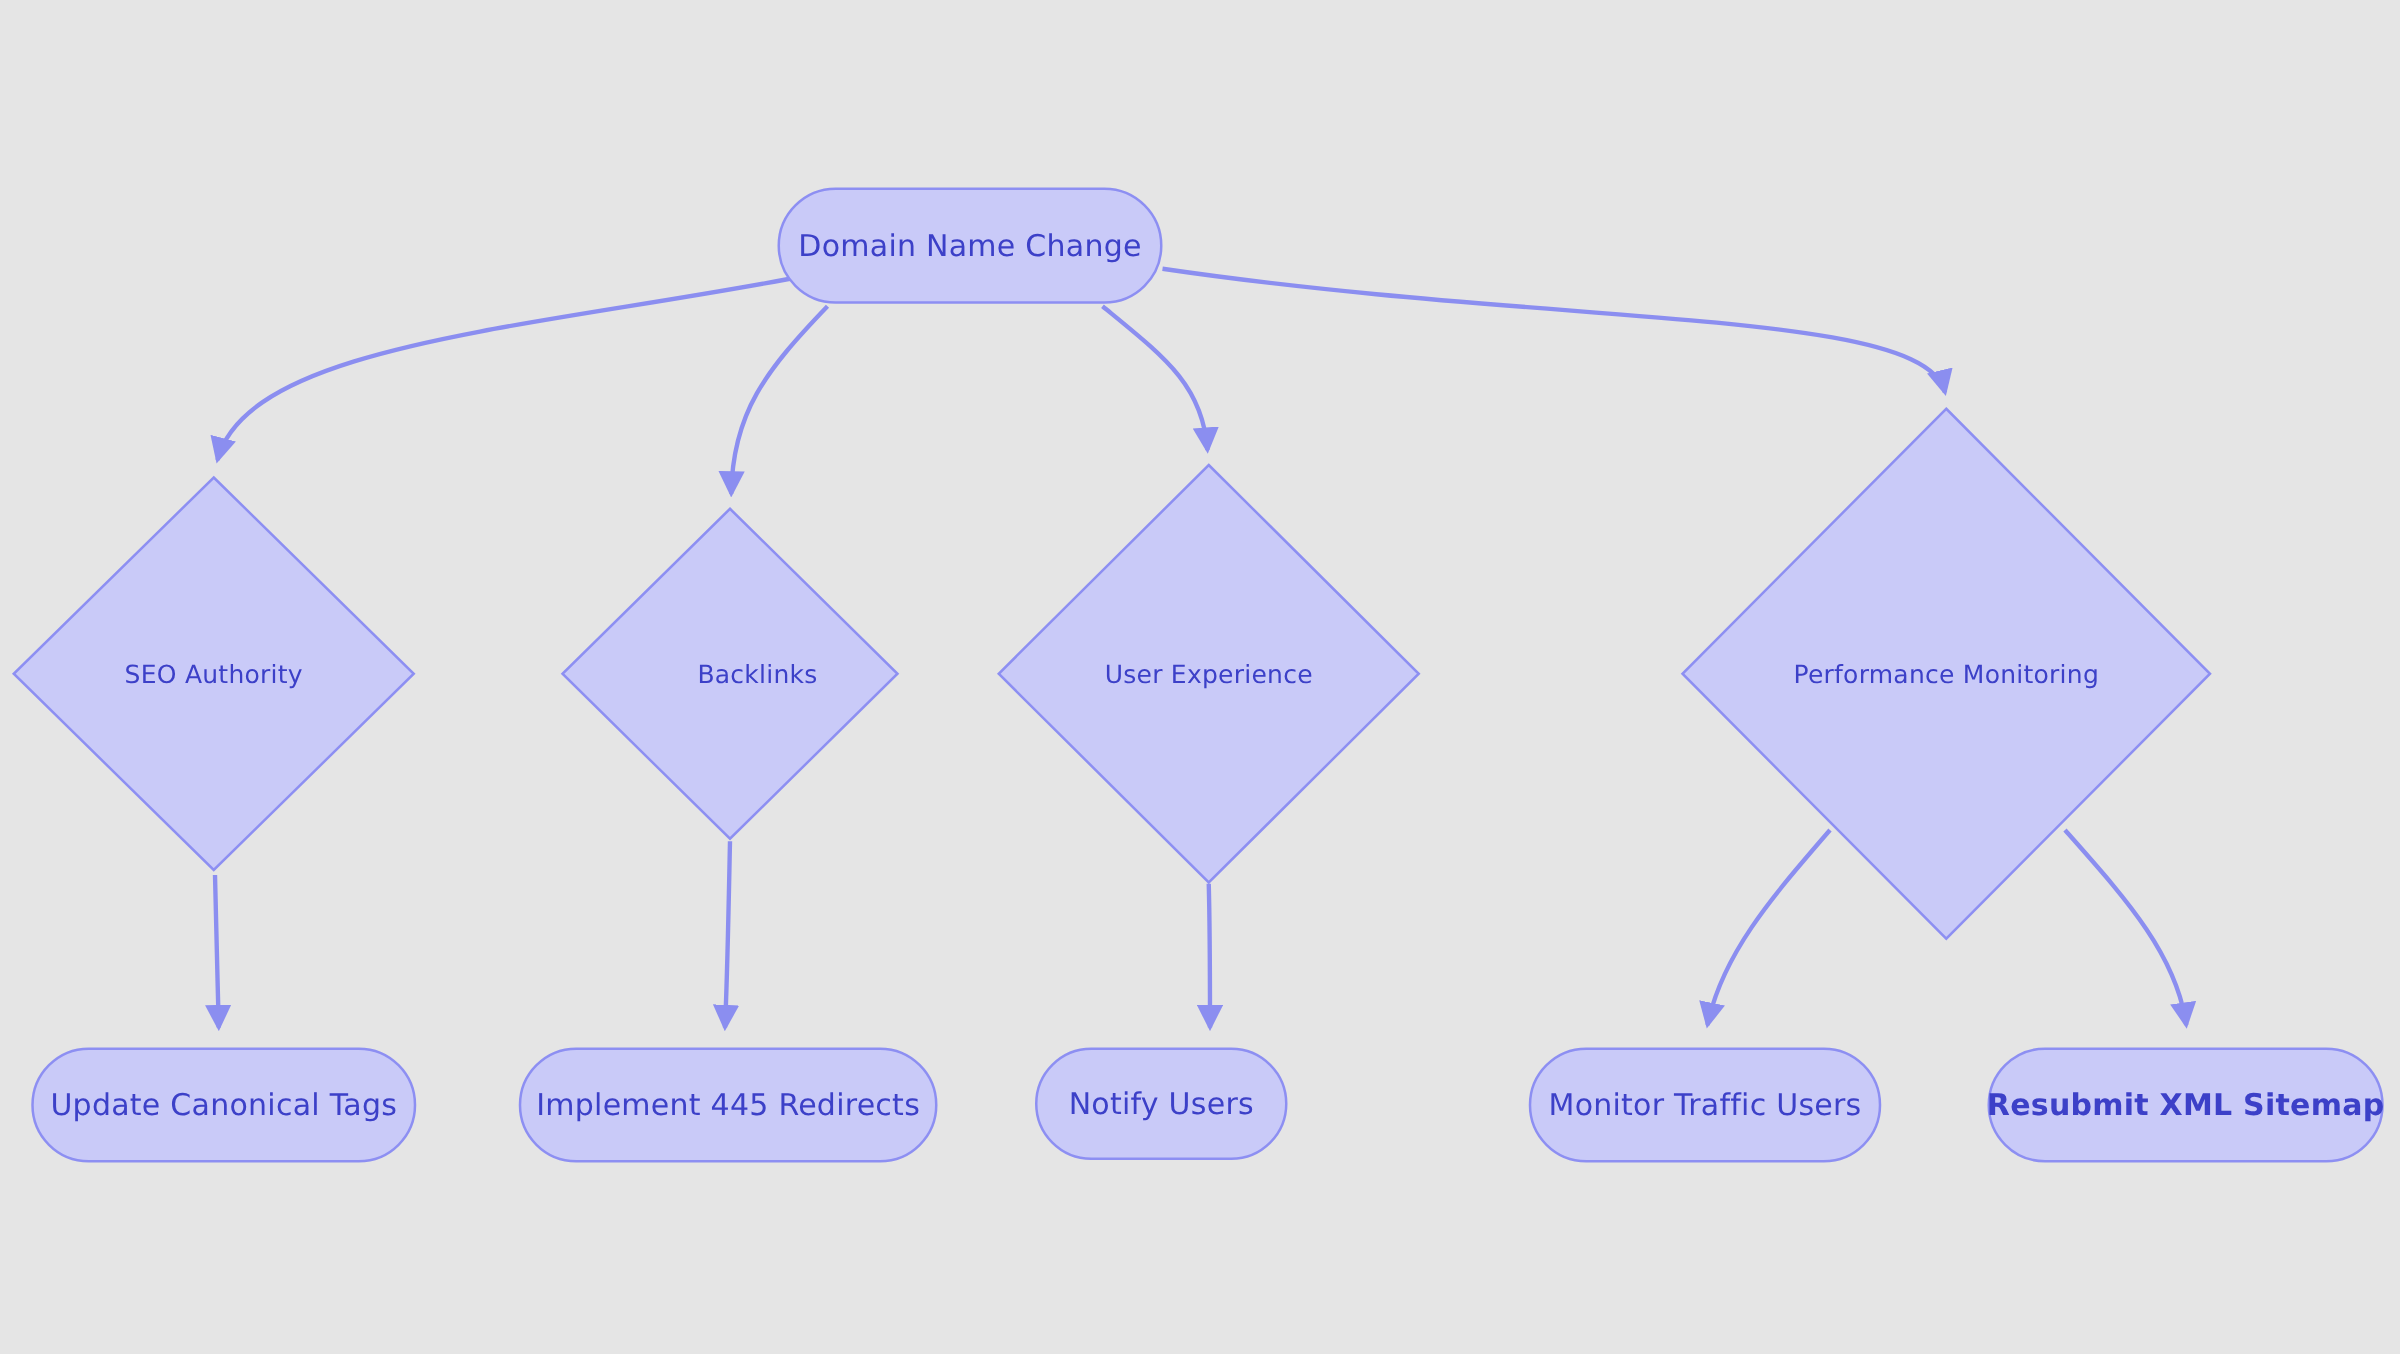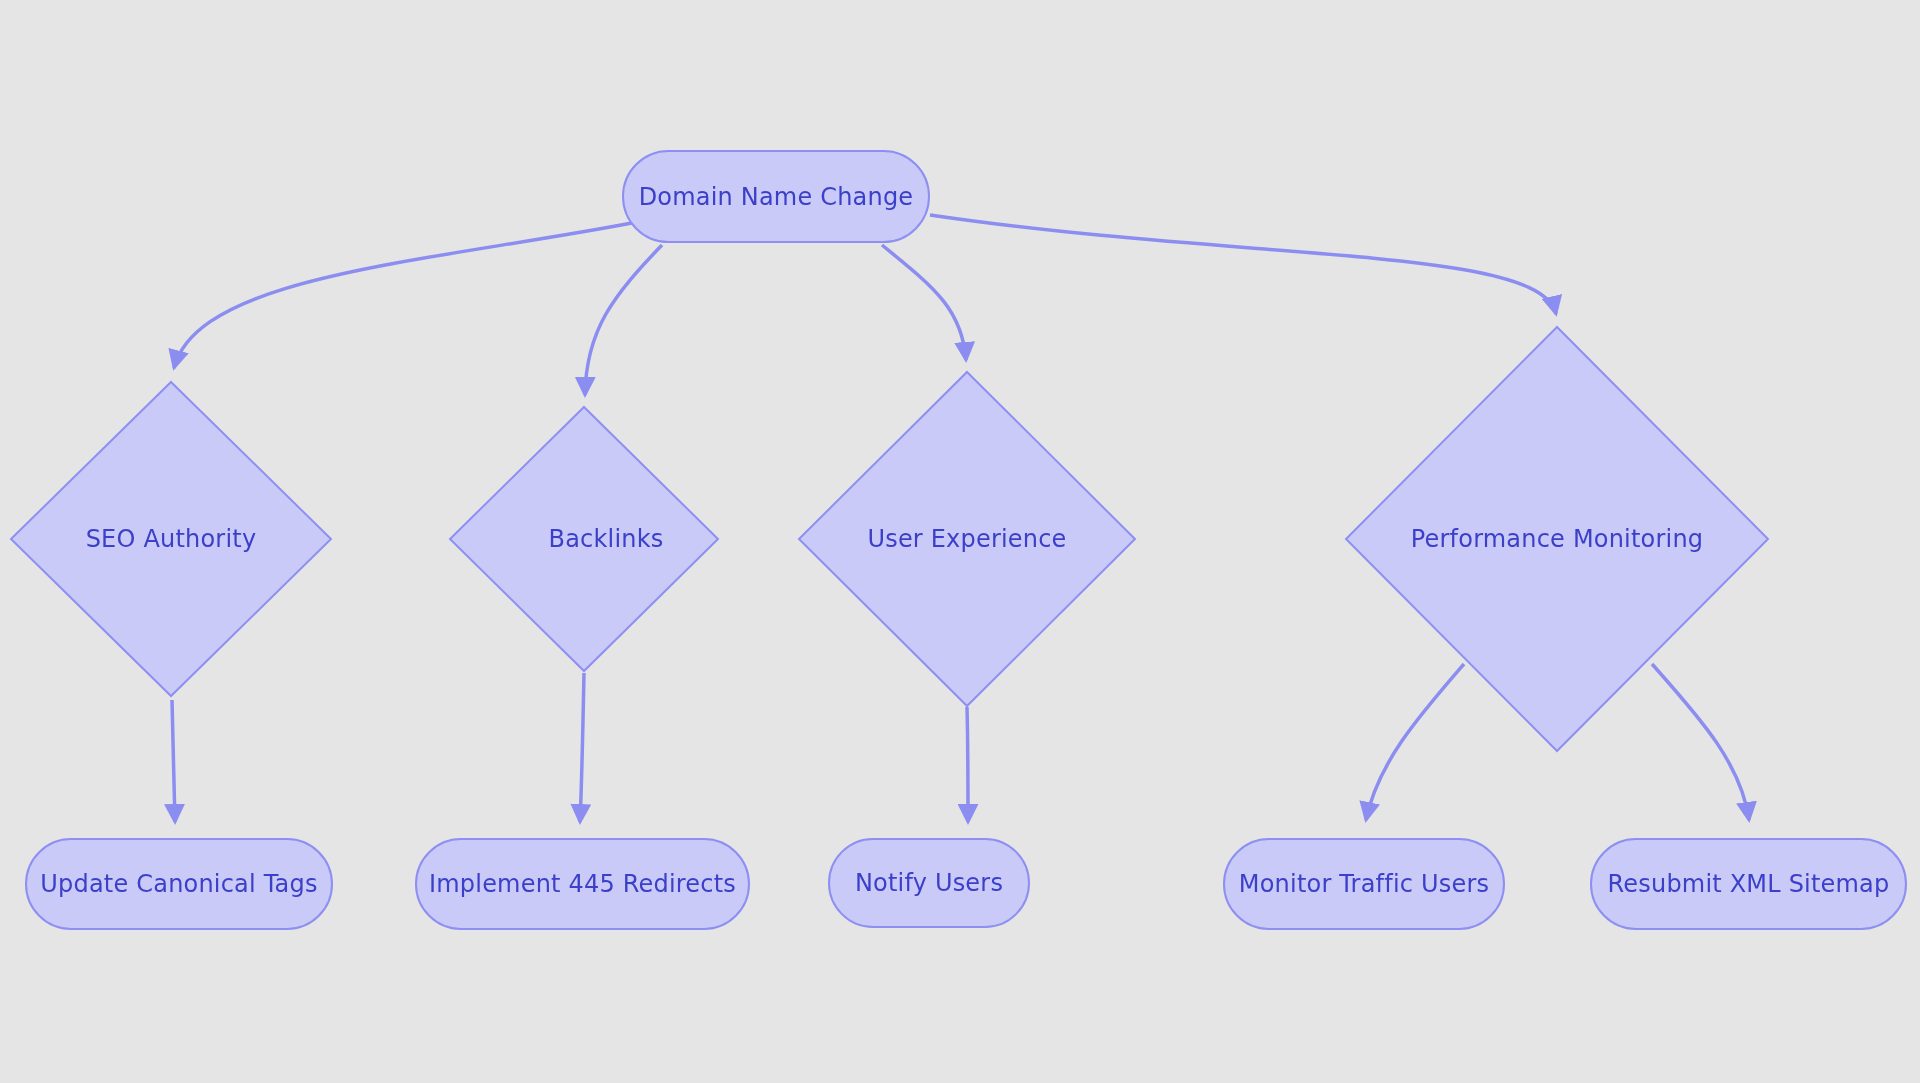--- a/index.html
+++ b/index.html
@@ -34,21 +34,21 @@
     font-size: 24px;
     letter-spacing: 0.2px;
     white-space: nowrap;
   }
   .diamond-label {
     position: absolute;
     display: flex;
     align-items: center;
     justify-content: center;
     color: #3c40c8;
-    font-size: 24px;
+    font-size: 20px;
     letter-spacing: 0.2px;
     white-space: nowrap;
     pointer-events: none;
   }
 </style>
 </head>
 <body>
 
 <div class="canvas">
 
@@ -101,17 +101,17 @@
   </div>
   <div class="node-pill" style="left:415px; top:838px; width:335px; height:92px;">
     <span>Implement 445 Redirects</span>
   </div>
   <div class="node-pill" style="left:828px; top:838px; width:202px; height:90px;">
     <span>Notify Users</span>
   </div>
   <div class="node-pill" style="left:1223px; top:838px; width:282px; height:92px;">
     <span>Monitor Traffic Users</span>
   </div>
-  <div class="node-pill" style="left:1590px; top:838px; width:317px; height:92px;">
+  <div class="node-pill" style="left:1590px; top:838px; width:317px; height:92px;font-weight:bold;">
     <span>Resubmit XML Sitemap</span>
   </div>
 
 </div>
 
 </body></html>

